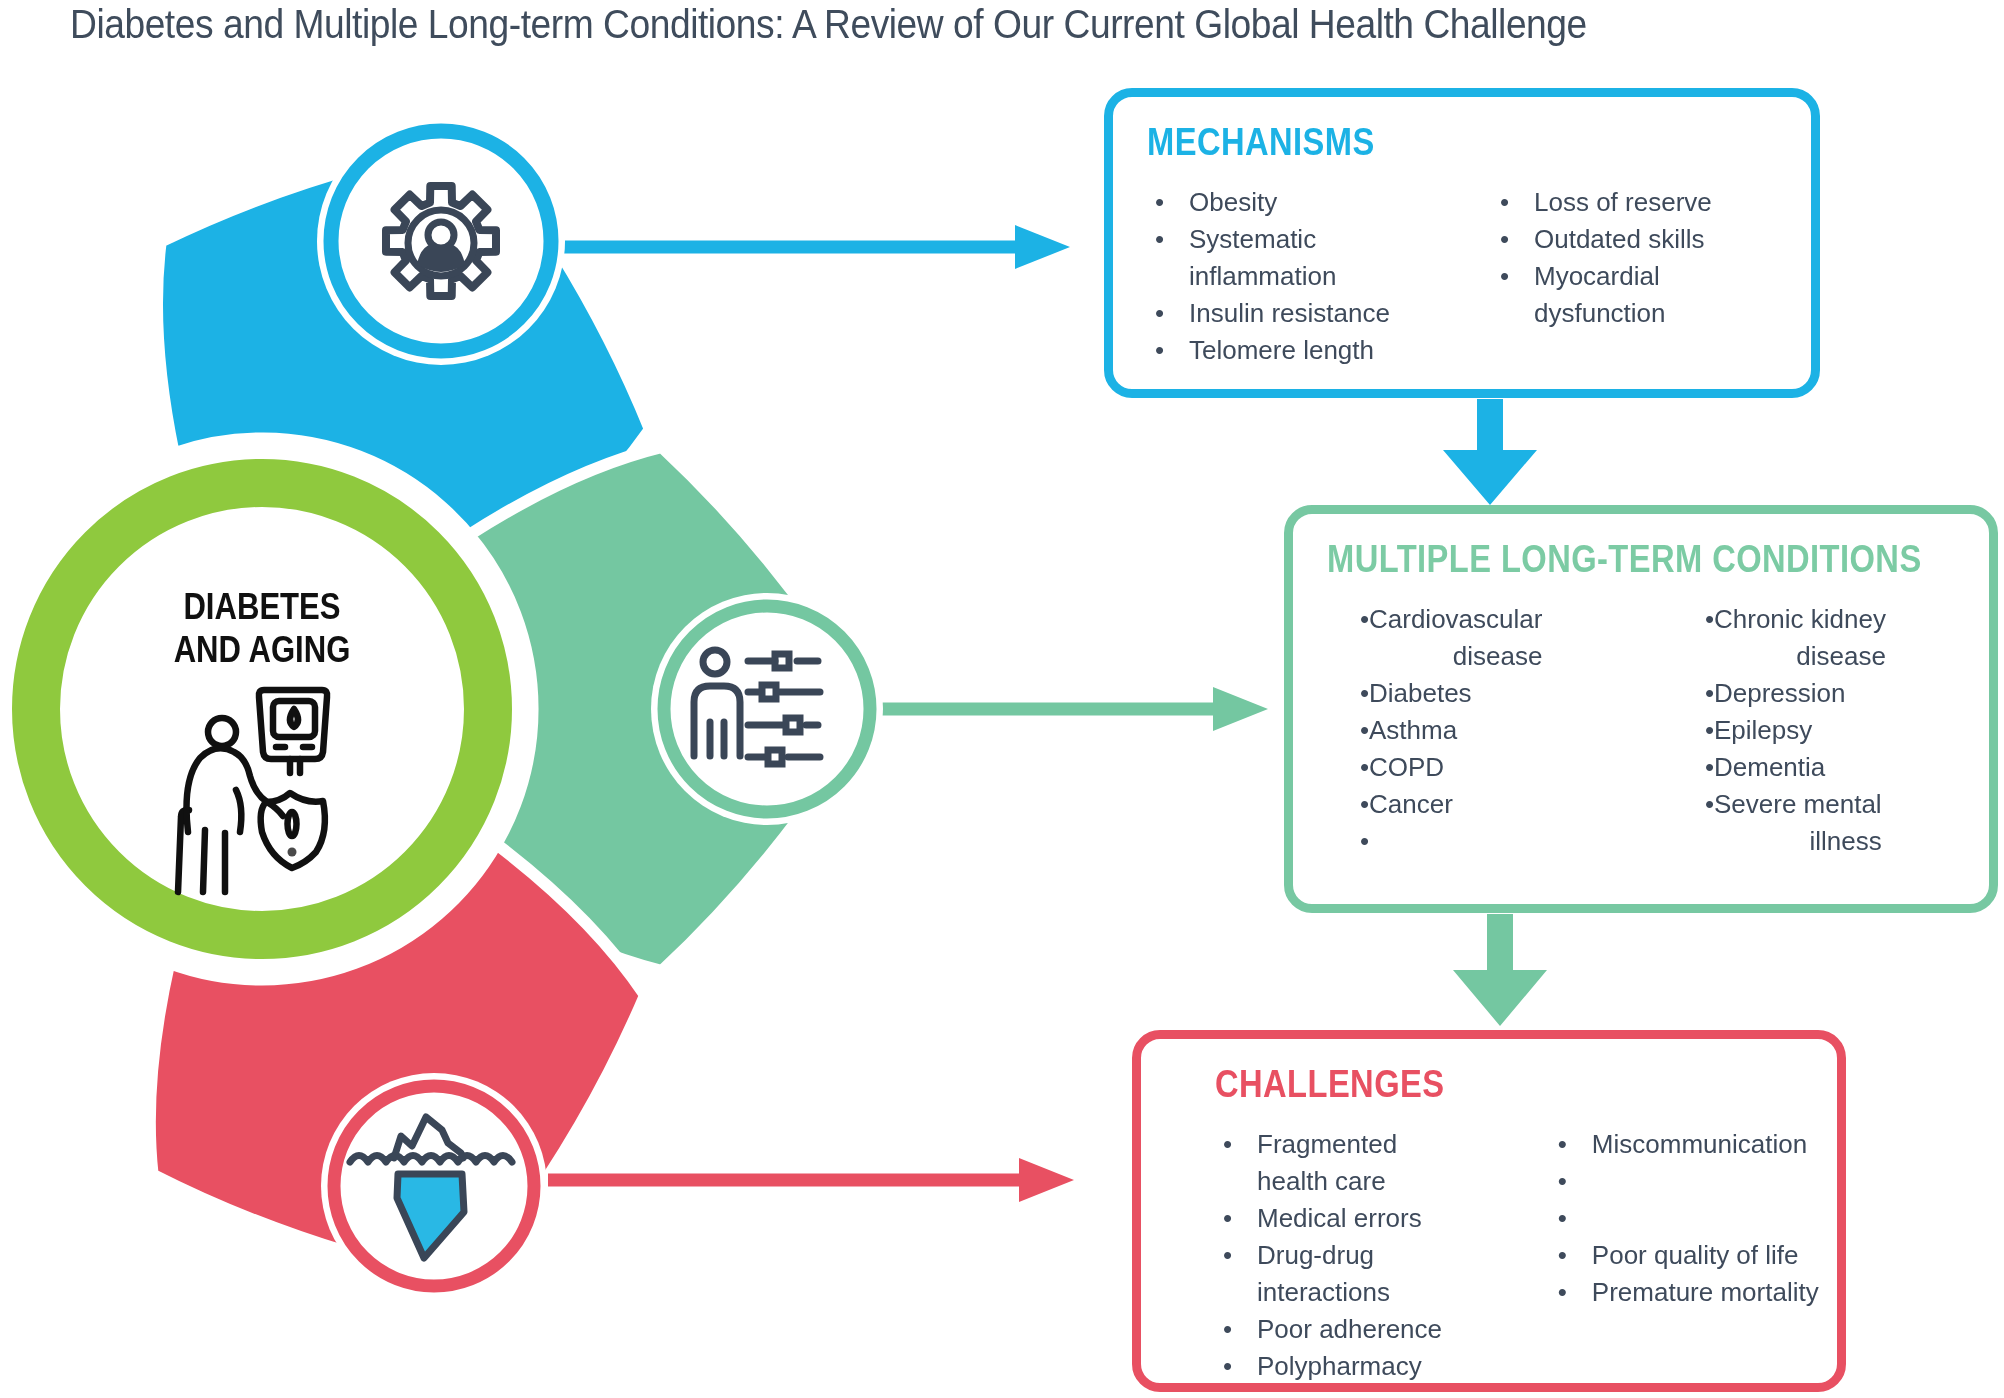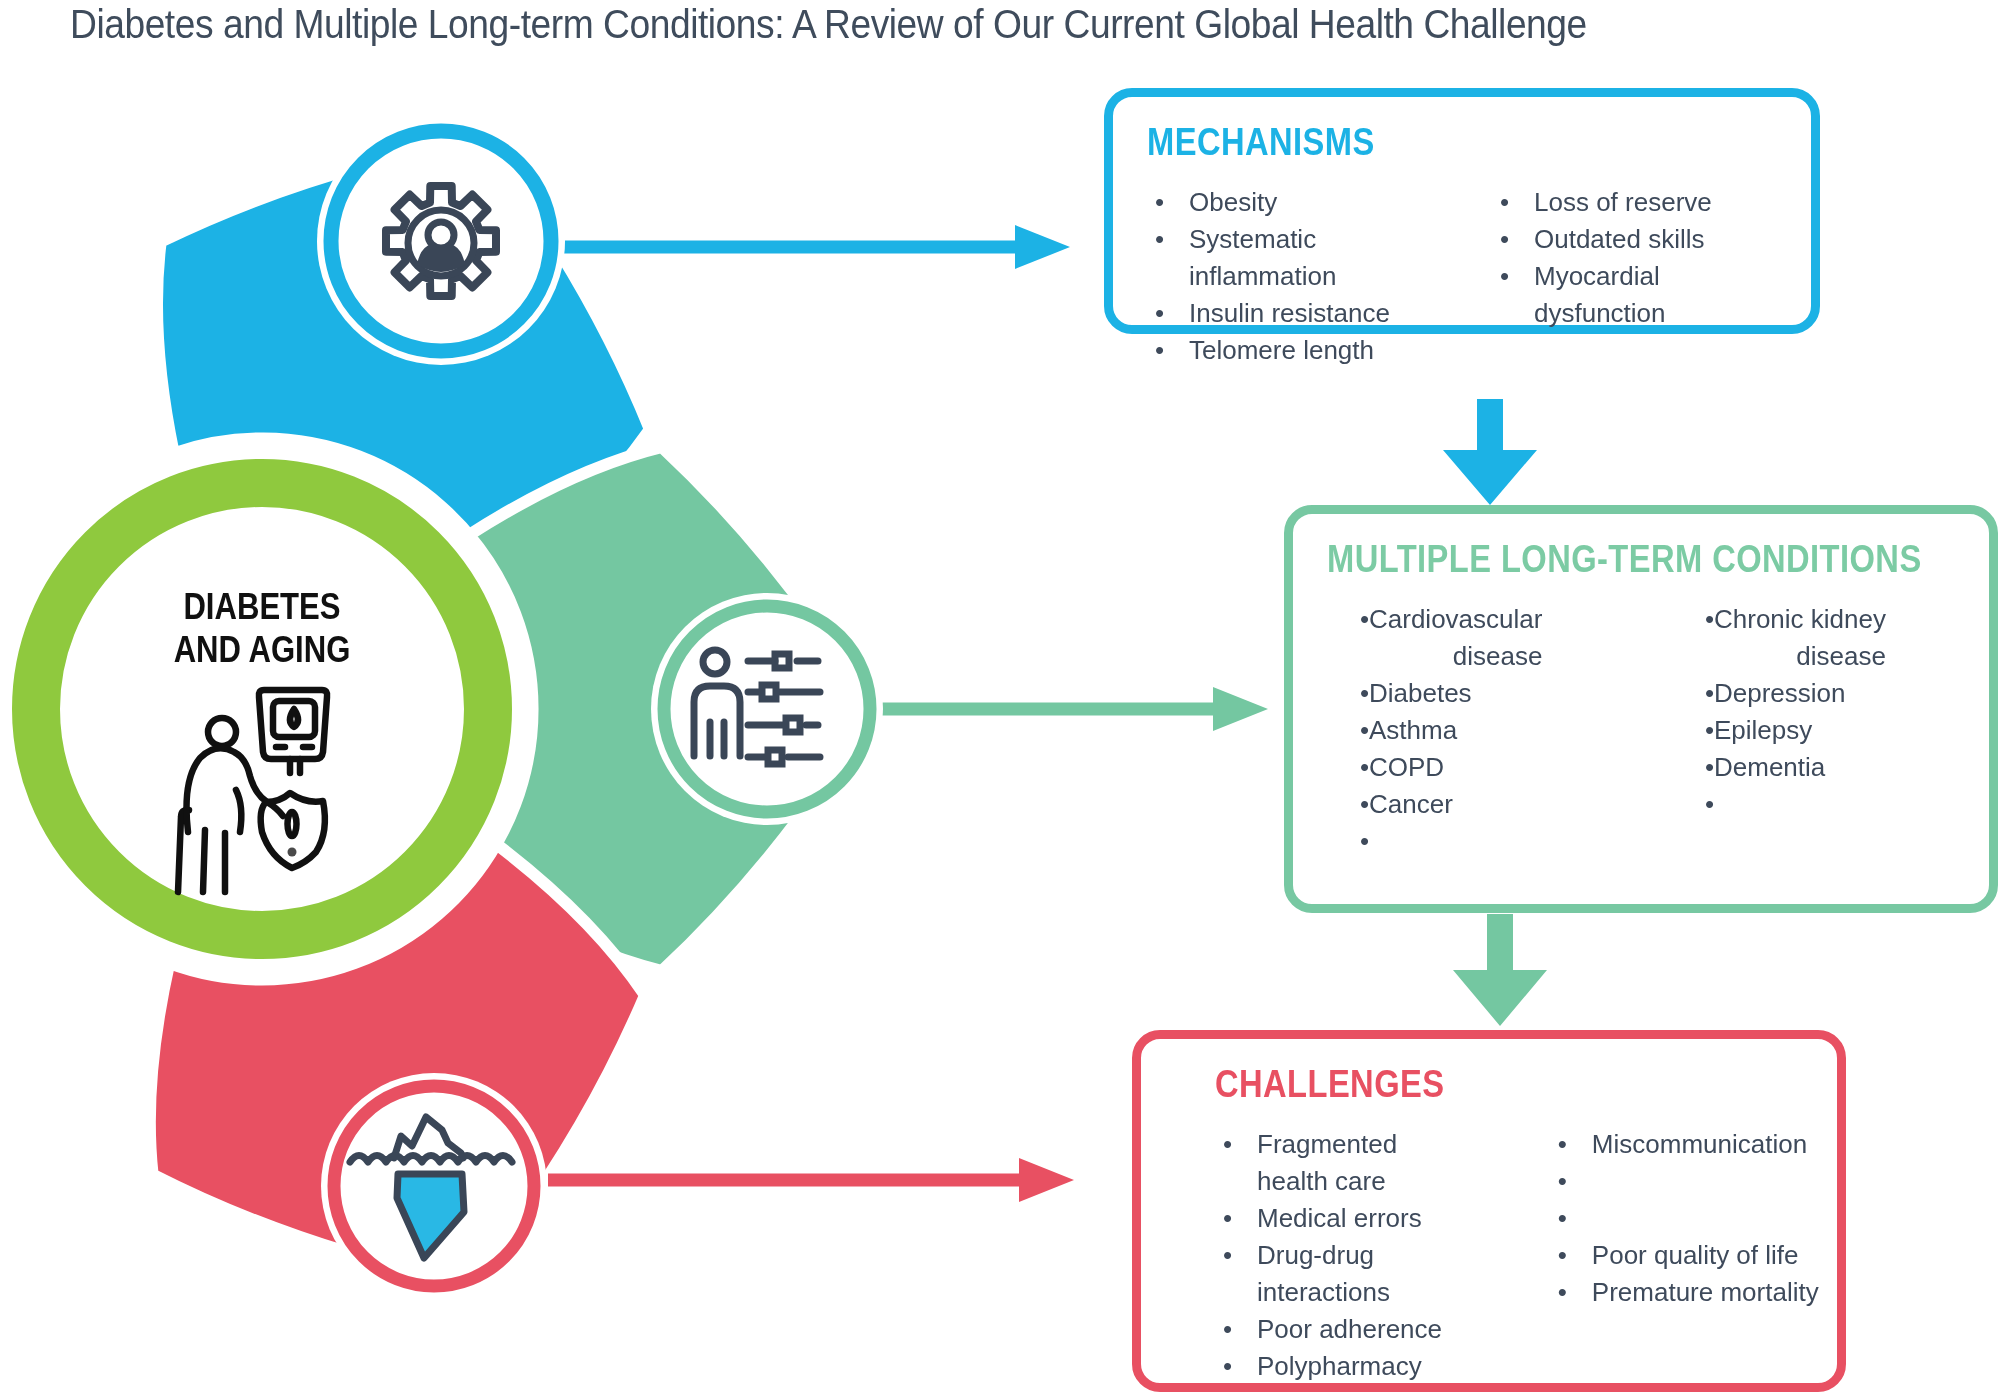--- a/index.html
+++ b/index.html
@@ -13,21 +13,21 @@
     transform:scale(0.93,1);transform-origin:left top;letter-spacing:-0.5px;
   }
   .diagram-svg{position:absolute;left:0;top:0;}
   .hub-label{
     position:absolute;left:82px;top:585px;width:360px;
     text-align:center;font-weight:bold;font-size:37px;line-height:43px;
     color:#101010;white-space:pre-line;
     transform:scale(0.84,1);transform-origin:center top;letter-spacing:0px;
   }
   .node-box{position:absolute;background:#fff;border-radius:28px;box-sizing:border-box;}
-  .box-mechanisms{left:1104px;top:88px;width:716px;height:246px;border:9px solid #1CB2E5;}
+  .box-mechanisms{left:1104px;top:88px;width:716px;height:310px;border:9px solid #1CB2E5;}
   .box-mltc{left:1284px;top:505px;width:714px;height:408px;border:9px solid #77C8A2;text-align:right;}
   .box-challenges{left:1132px;top:1030px;width:714px;height:362px;border:9px solid #E85062;padding-left:40px;}
   .box-title{
     display:inline-block;margin:24px 0 0 34px;
     font-size:38px;font-weight:bold;letter-spacing:0.5px;white-space:nowrap;
     transform:scale(0.86,1);transform-origin:left top;
   }
   .box-mechanisms .box-title{color:#1CB2E5;}
   .box-mltc .box-title{color:#7CCBA4;}
   .box-challenges .box-title{color:#E85062;}
@@ -223,20 +223,22 @@
           <div class="li">
             <span class="bullet">•</span>
             <span class="txt">Epilepsy</span>
           </div>
           <div class="li">
             <span class="bullet">•</span>
             <span class="txt">Dementia</span>
           </div>
           <div class="li">
             <span class="bullet">•</span>
+            <span class="txt">Severe mental
+illness</span>
           </div>
         </div>
     </div>
   </div>
 
   <div class="node-box box-challenges">
     <div class="box-title">CHALLENGES</div>
     <div class="cols">
       <div class="col col1">
           <div class="li">

